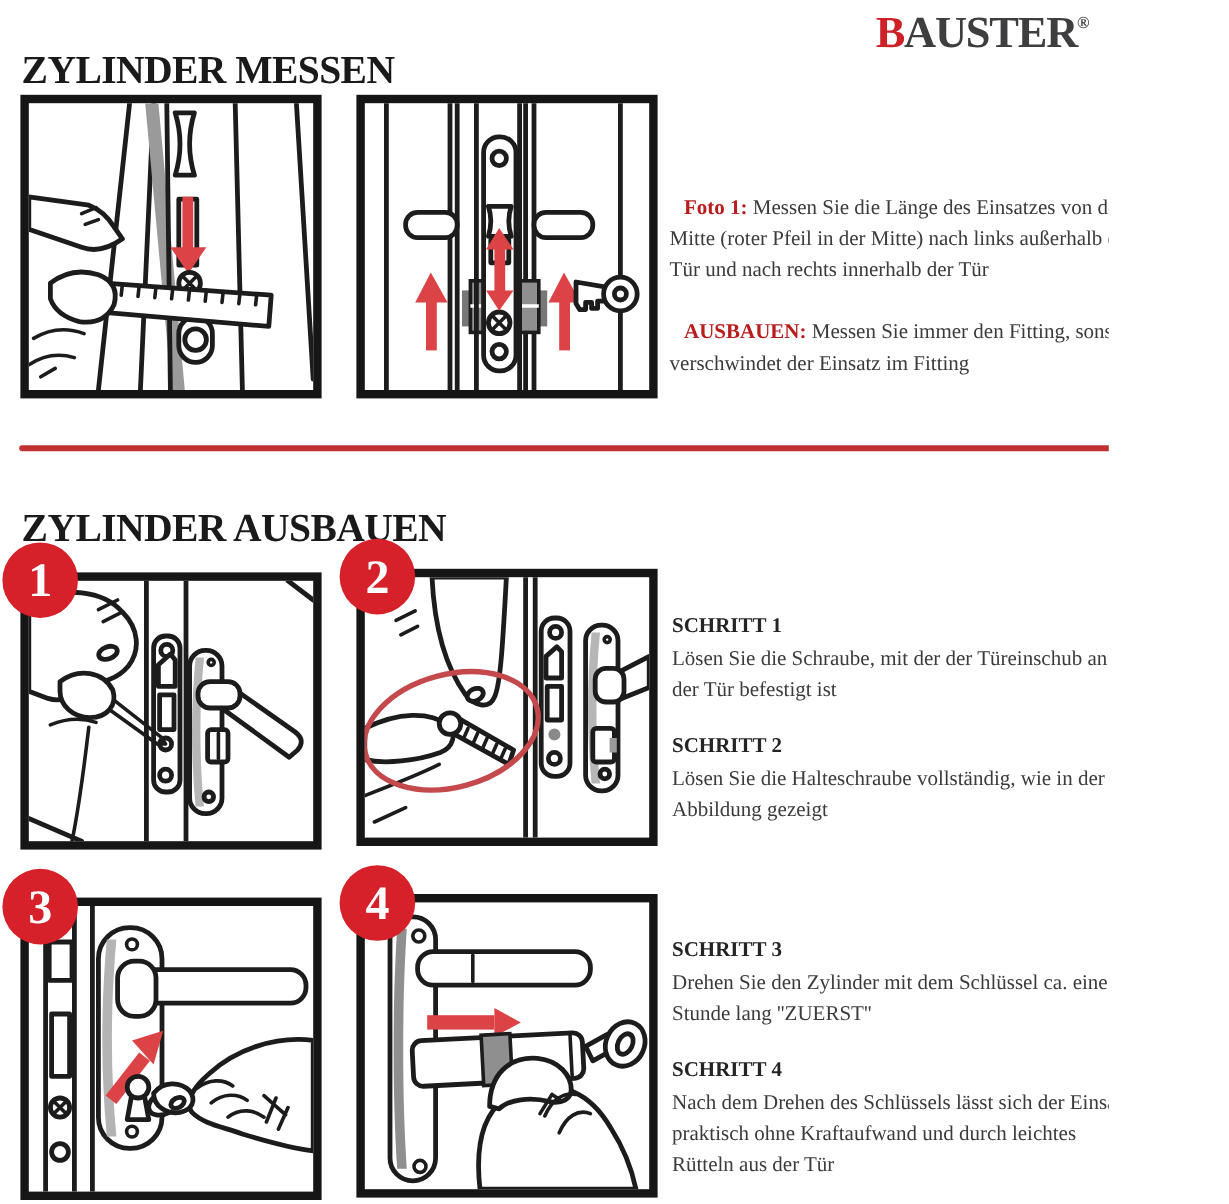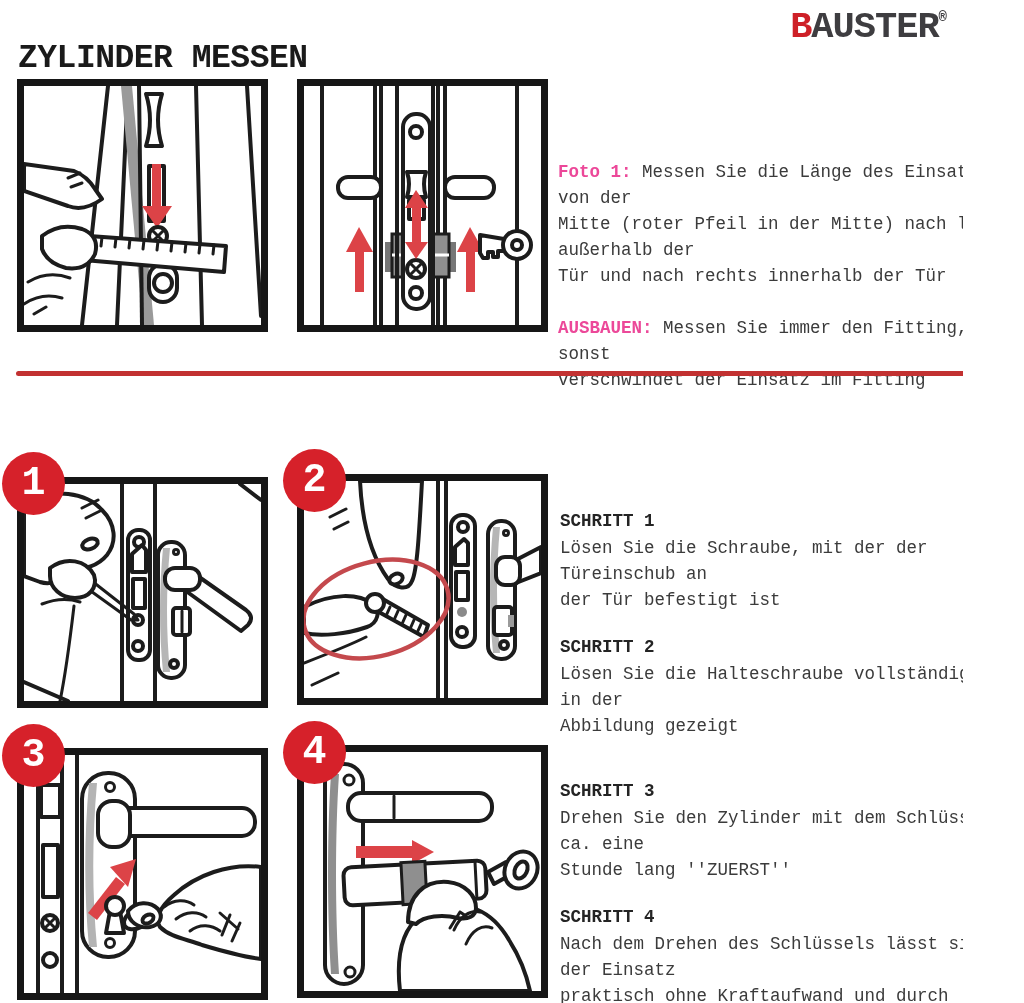--- a/index.html
+++ b/index.html
@@ -1,17 +1,17 @@
 <!DOCTYPE html>
 <html><head>
 <meta charset="utf-8">
 <style>
   html,body{margin:0;padding:0;background:#fff;}
   #page{position:relative;width:924px;height:1003px;background:#ffffff;overflow:hidden;
-        font-family:Liberation Mono, monospace;color:#3b3b3b;padding-left:39px;}
+        font-family:Liberation Serif, serif;color:#3b3b3b;}
   .abs{position:absolute;}
   .sec-title{font-size:33px;font-weight:700;letter-spacing:-0.5px;color:#1a1a1a;line-height:34px;white-space:nowrap;}
   #title-messen{left:18px;top:20px;}
   #title-ausbauen{left:18px;top:397px;}
   #logo{right:16px;top:6px;font-size:37px;font-weight:700;letter-spacing:-1px;white-space:nowrap;}
   #logo .logo-b{color:#ce2027;}
   #logo .logo-rest{color:#3e3d40;margin-top:21px;}
   #logo .logo-reg{font-size:14px;color:#3e3d40;position:relative;top:-16px;letter-spacing:0;}
   .figure{position:absolute;background:#fff;border:7px solid #161616;}
   .figure svg{display:block;}
@@ -22,21 +22,21 @@
   #fig3{left:17px;top:748px;width:237px;height:238px;}
   #fig4{left:297px;top:745px;width:237px;height:239px;}
   .step-circle{position:absolute;width:63px;height:63px;border-radius:50%;background:#d6212a;
                color:#fff;font-weight:700;font-size:40px;display:flex;align-items:center;justify-content:center;z-index:5;}
   #circle-1{left:2px;top:452px;}
   #circle-2{left:283px;top:449px;}
   #circle-3{left:2px;top:724px;}
   #circle-4{left:283px;top:721px;}
   .divider{left:16px;top:371px;width:959px;height:5px;background:#c23131;border-radius:3px;}
   .text-block{font-size:17.5px;line-height:26px;color:#3b3b3b;}
-  .text-block b{color:#ec4899;}
+  .text-block b{color:#b91c1c;margin-left:12px;}
   #foto-block{left:558px;top:133px;width:462px;white-space:pre-line;}
   #steps-block-1{left:560px;top:509px;width:466px;}
   #steps-block-2{left:560px;top:779px;width:466px;}
   .step-heading{font-size:17.5px;font-weight:700;color:#242424;margin:0;line-height:24px;}
   .step-text{font-size:17.5px;line-height:26px;margin:2px 0 22px 0;white-space:pre-line;}
   
   .ln{stroke:#1c1c1c;stroke-width:4;fill:none;stroke-linecap:round;stroke-linejoin:round;}
   .lnw{stroke:#1c1c1c;stroke-width:4;fill:#ffffff;stroke-linecap:round;stroke-linejoin:round;}
   .lnt{stroke:#1c1c1c;stroke-width:3;fill:none;stroke-linecap:round;stroke-linejoin:round;}
   .red{fill:#dc4347;stroke:none;}
@@ -143,20 +143,21 @@
   <div class="abs text-block" id="foto-block">
     <b>Foto 1:</b><span> Messen Sie die Länge des Einsatzes von der
 Mitte (roter Pfeil in der Mitte) nach links außerhalb der
 Tür und nach rechts innerhalb der Tür</span><br>
     <b>AUSBAUEN:</b><span> Messen Sie immer den Fitting, sonst
 verschwindet der Einsatz im Fitting</span>
   </div>
 
   <div class="abs divider"></div>
 
+  <h2 class="abs sec-title" id="title-ausbauen">ZYLINDER AUSBAUEN</h2>
 
   <div class="step-circle" id="circle-1">1</div>
   <div class="step-circle" id="circle-2">2</div>
   <div class="step-circle" id="circle-3">3</div>
   <div class="step-circle" id="circle-4">4</div>
 
   <div class="figure" id="fig1">
     <svg viewBox="0 0 237 217" width="237" height="217">
       <path class="ln" d="M98,0 V217 M131,0 V217"></path>
       <path class="ln" d="M216,0 L237,16 M0,198 L44,217"></path>

